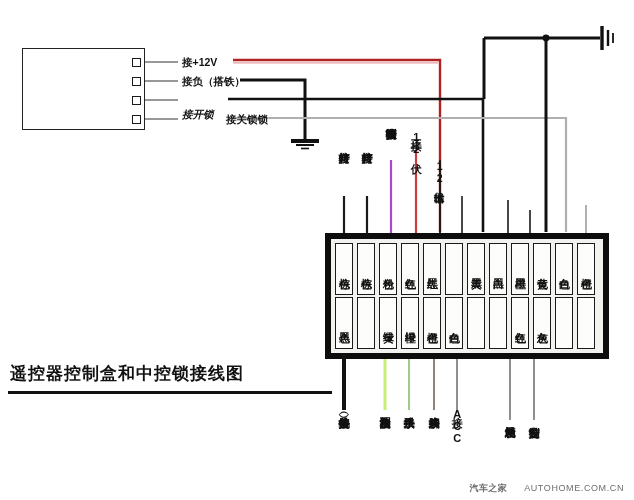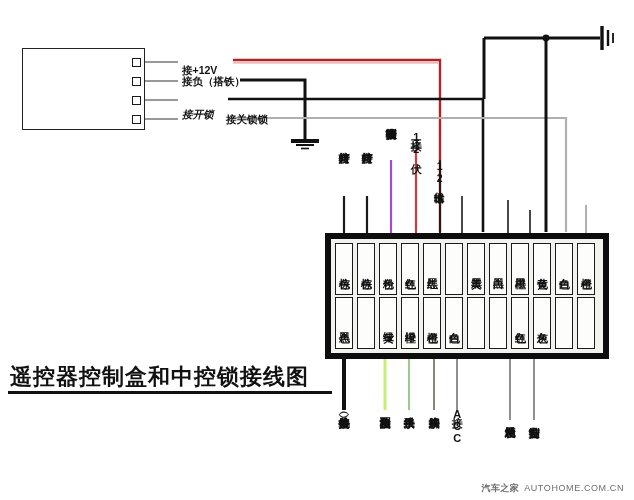--- a/index.html
+++ b/index.html
@@ -60,33 +60,33 @@
   }
   .cell span{
     writing-mode:vertical-rl;text-orientation:upright;
     font-size:11px;font-weight:700;line-height:1.0;color:#111;
     white-space:nowrap;
   }
   .cell.empty{background:#fdfdfb;}
 
   
   .title{
-    position:absolute;left:10px;top:362px;font-size:22px;font-weight:700;
+    position:absolute;left:10px;top:362px;font-size:17px;font-weight:700;
     letter-spacing:1px;color:#111;
   }
   .title-rule{
     position:absolute;left:8px;top:391px;width:324px;height:3px;background:#111;
   }
 
   
   .wm{
     position:absolute;right:10px;bottom:5px;font-size:9px;color:#6e6e6e;
     letter-spacing:.4px;white-space:nowrap;
   }
-  .wm .cn{font-weight:700;margin-right:5px;color:#6e6e6e;}
+  .wm .cn{font-weight:700;margin-right:17px;color:#6e6e6e;}
   .wm .en{font-family:"Liberation Sans","DejaVu Sans",sans-serif;letter-spacing:.6px;text-align:center;}
 </style>
 </head>
 <body>
 
 <div id="stage">
 
   <svg class="layer" viewBox="0 0 634 500">
 
     <g stroke-linecap="butt">
@@ -153,21 +153,21 @@
   </svg>
 
   <div class="ctrl-box"></div>
   <div class="term-strip"></div>
 
   <div class="pin" style="left:132px;top:58px;"></div>
   <div class="pin" style="left:132px;top:77px;"></div>
   <div class="pin" style="left:132px;top:96px;"></div>
   <div class="pin" style="left:132px;top:115px;"></div>
 
-  <div class="wlabel" style="left:182px;top:64px;">接+12V</div>
+  <div class="wlabel" style="left:182px;top:56px;">接+12V</div>
   <div class="wlabel" style="left:182px;top:75px;">接负（搭铁）</div>
   <div class="wlabel" style="left:182px;top:108px;font-style:italic;">接开锁</div>
   <div class="wlabel" style="left:182px;top:113px;margin-left:44px;">接关锁锁</div>
 
   <div class="vtxt" style="left:338px;top:143px;font-size:11px;">接转向灯</div>
   <div class="vtxt" style="left:361px;top:143px;font-size:11px;">接转向灯</div>
   <div class="vtxt" style="left:385px;top:119px;font-size:11px;">接转报警喇叭</div>
   <div class="vtxt" style="left:410px;top:131px;font-size:11px;">接正12伏</div>
   <div class="vtxt" style="left:434px;top:160px;font-size:10.5px;">12伏输出</div>
 

